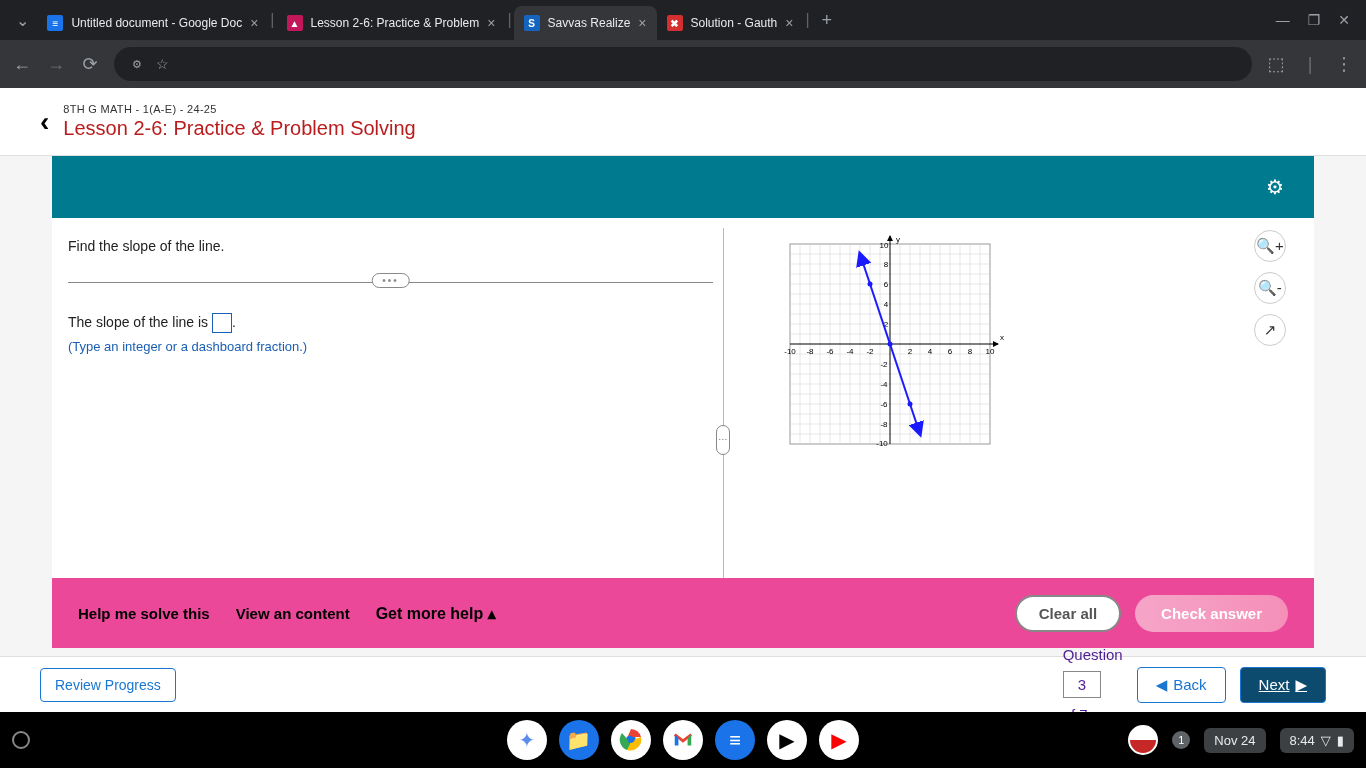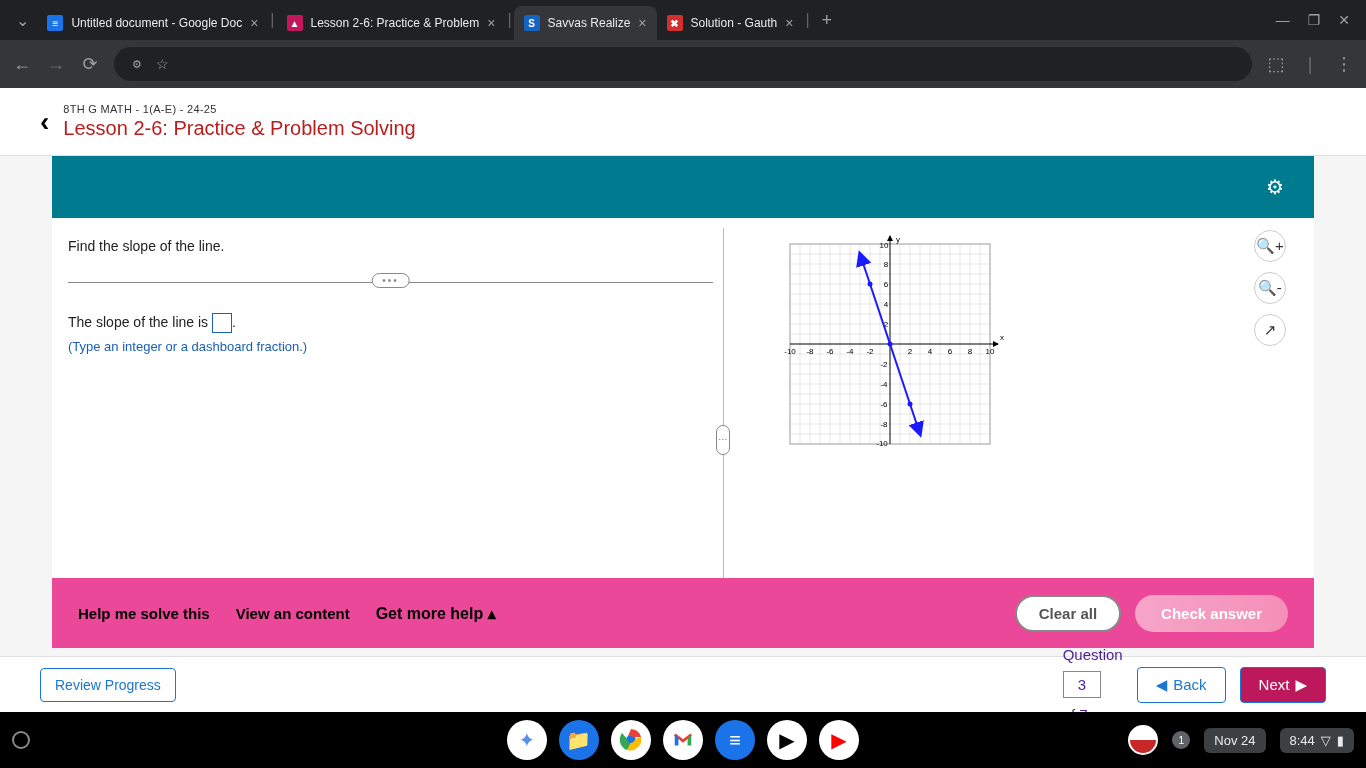--- a/index.html
+++ b/index.html
@@ -62,21 +62,21 @@
 .get-more { font-weight: bold; font-size: 16px; cursor: pointer; }
 .spacer { flex: 1; }
 .clear-btn { border: 2px solid #888; background: #fff; color: #555; font-weight: bold; padding: 8px 22px; border-radius: 22px; font-size: 15px; cursor: pointer; margin-right: 14px; }
 .check-btn { background: linear-gradient(90deg, #f5a5c8, #f58fb8); color: #fff; font-weight: bold; padding: 10px 26px; border-radius: 22px; font-size: 15px; border: none; cursor: pointer; }
 
 .footer-nav { background: #fff; height: 56px; margin-top: 8px; display: flex; align-items: center; padding: 0 40px; border-top: 1px solid #e0e0e0; }
 .review-btn { border: 1.5px solid #1976d2; color: #1976d2; background: #fff; padding: 8px 14px; border-radius: 4px; font-size: 14px; cursor: pointer; }
 .q-counter { margin-left: auto; display: flex; align-items: flex-start; gap: 8px; font-size: 15px; color: #4c1d95; flex-direction: column; }
 .q-num-box { border: 1px solid #888; padding: 4px 14px; }
 .nav-pill { border: 1.5px solid #1976d2; color: #1976d2; background: #fff; padding: 8px 18px; border-radius: 4px; font-size: 15px; font-weight: 500; cursor: pointer; margin-left: 14px; display: flex; align-items: center; gap: 6px; }
-.nav-pill.next { background: #be185d; color: #fff; }
+.nav-pill.next { background: #0c4a6e; color: #fff; text-decoration: underline; }
 
 
 .taskbar { position: absolute; bottom: 0; left: 0; right: 0; height: 56px; background: #000; display: flex; align-items: center; padding: 0 12px; }
 .tb-circle { width: 18px; height: 18px; border: 2px solid #888; border-radius: 50%; cursor: pointer; }
 .tb-center { position: absolute; left: 50%; transform: translateX(-50%); display: flex; gap: 12px; }
 .tb-icon { width: 40px; height: 40px; border-radius: 50%; display: flex; align-items: center; justify-content: center; font-size: 20px; cursor: pointer; background: #fff; }
 .tb-right { margin-left: auto; display: flex; align-items: center; gap: 14px; color: #e8eaed; font-size: 13px; }
 .tb-avatar { width: 30px; height: 30px; border-radius: 50%; background: linear-gradient(180deg,#fff 50%,#c62828 50%); border: 2px solid #fff; cursor: pointer; }
 .tb-badge { width: 18px; height: 18px; border-radius: 50%; background: #5f6368; color: #fff; font-size: 11px; display: flex; align-items: center; justify-content: center; }
 .tb-pill { background: #3c4043; padding: 5px 10px; border-radius: 6px; display: flex; align-items: center; gap: 6px; }

